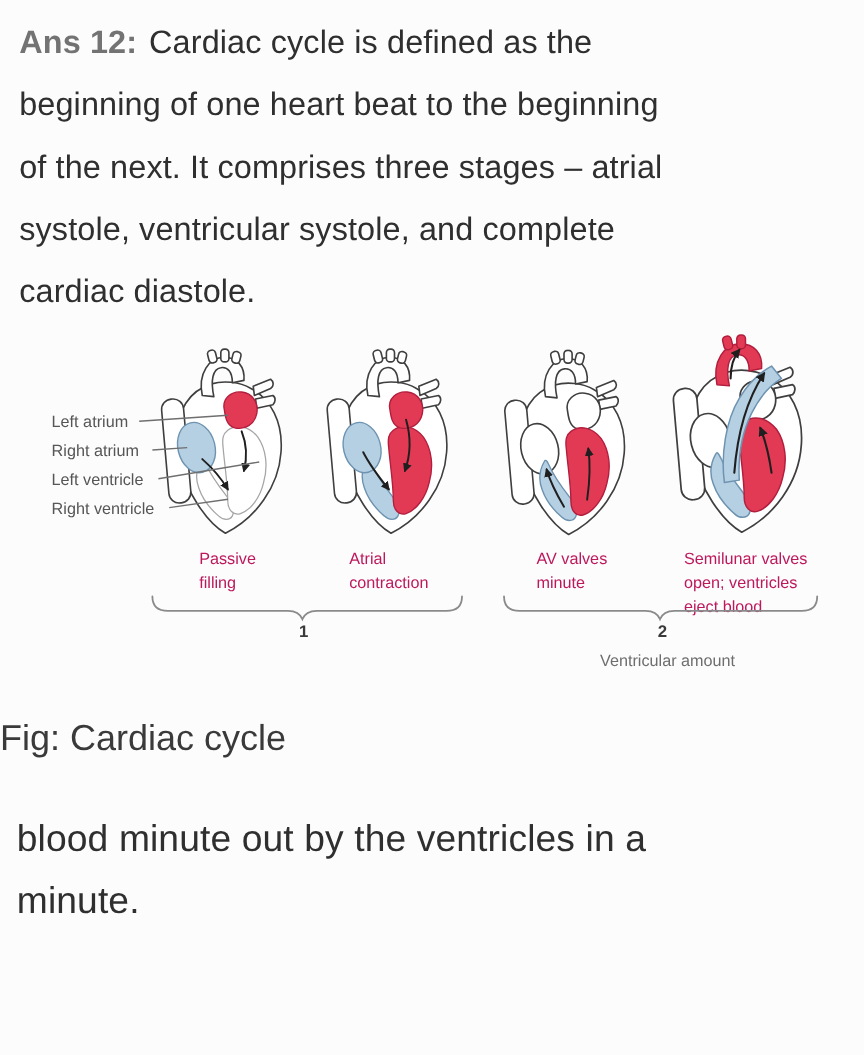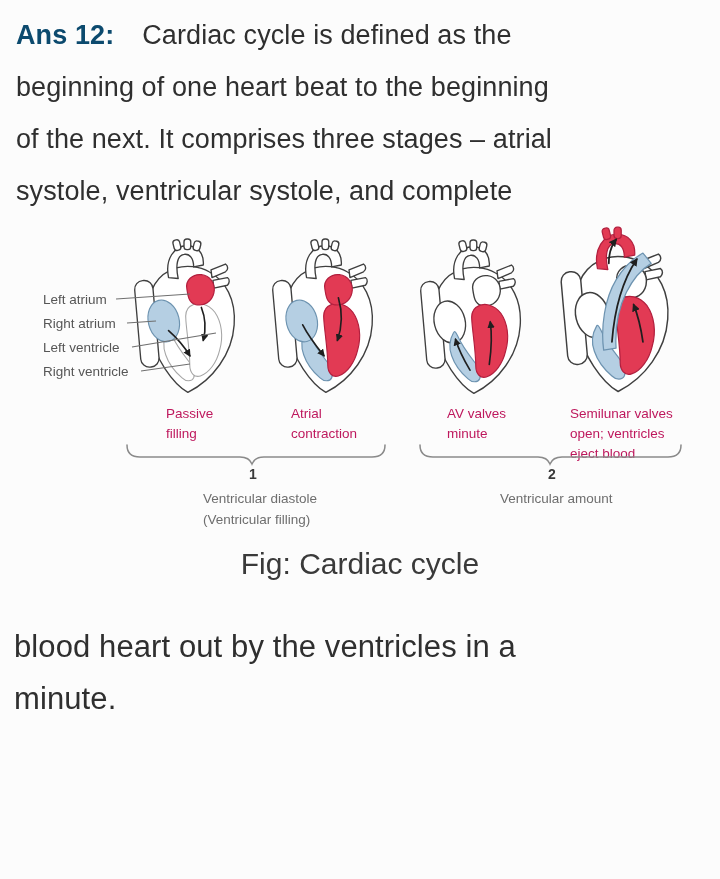--- a/index.html
+++ b/index.html
@@ -9,51 +9,52 @@
   }
   *{box-sizing:border-box;margin:0;padding:0}
   html,body{background:#fcfcfc}
   body{
     width:720px;height:879px;overflow:hidden;position:relative;
     font-family:"Liberation Sans","DejaVu Sans",sans-serif;
   }
   
   .top-text{padding:9px 16px 0 16px;color:#2f2f2f;font-size:27px;line-height:52px;letter-spacing:.1px}
   .top-text .tline{white-space:nowrap}
-  .ans-label{font-weight:bold;color:#0c4a6e;margin-right:28px}
+  .ans-label{font-weight:bold;color:#737373;margin-right:10px}
   
   .diagram{position:relative;width:624px;height:320px;margin-top:1px}
   .heart{position:absolute}
   .white{fill:#ffffff}
   .ol{stroke:var(--outline);stroke-width:1.4;stroke-linejoin:round}
   .vent-o{fill:#ffffff;stroke:#a6a6a6;stroke-width:1.1;stroke-linejoin:round}
   .f-red{fill:var(--red)} .s-red{stroke:var(--red-dark);stroke-width:1.2;stroke-linejoin:round}
   .f-blue{fill:var(--blue)} .s-blue{stroke:var(--blue-dark);stroke-width:1.2;stroke-linejoin:round}
   .arrow{fill:none;stroke:#1f1f1f;stroke-width:1.7;stroke-linecap:round}
   .overlay{position:absolute;left:0;top:0;pointer-events:none;z-index:3}
   .lead{stroke:#6f6f6f;stroke-width:1.2}
   .brace{fill:none;stroke:#8a8a8a;stroke-width:1.5;stroke-linecap:round}
   .anat-label{position:absolute;left:43px;font-size:13.5px;color:#565656;white-space:nowrap}
   .cap{position:absolute;font-size:13.5px;line-height:20px;color:#be185d;white-space:nowrap}
   .phase-num{position:absolute;width:16px;text-align:center;font-size:14px;font-weight:bold;color:#3a3a3a}
   .phase-label{position:absolute;font-size:13.5px;line-height:21px;color:#6e6e6e;white-space:nowrap}
   
-  .fig-caption{margin-top:9px;text-align:center;font-size:30px;line-height:34px;color:#3a3a3a}
+  .fig-caption{margin-top:9px;font-size:30px;line-height:34px;color:#3a3a3a}
   
   .bottom-text{padding:40px 14px 0 14px;color:#2f2f2f;font-size:31px;line-height:52px;letter-spacing:.1px}
   .bottom-text div{white-space:nowrap}
 </style>
 </head>
 <body>
 
 <div class="top-text">
   <div class="tline"><span class="ans-label">Ans 12:</span><span>Cardiac cycle is defined as the</span></div>
   <div class="tline">beginning of one heart beat to the beginning</div>
   <div class="tline">of the next. It comprises three stages – atrial</div>
   <div class="tline">systole, ventricular systole, and complete</div>
+  <div class="tline">cardiac diastole.</div>
 </div>
 
 <div class="diagram">
 
   <svg class="heart" style="left:126px;top:20px" width="116" height="164" viewBox="0 0 120 170">
     <defs>
         <marker id="ah1" viewBox="0 0 10 10" refX="8" refY="5" markerWidth="4.6" markerHeight="4.6" orient="auto">
           <path d="M0,0 L10,5 L0,10 Z" fill="#1f1f1f"></path>
         </marker>
       </defs>
@@ -167,27 +168,23 @@
     <div>minute</div>
   </div>
   <div class="cap" style="left:570px;top:186px">
     <div>Semilunar valves</div>
     <div>open; ventricles</div>
     <div>eject blood</div>
   </div>
 
   <div class="phase-num" style="left:245px;top:248px">1</div>
   <div class="phase-num" style="left:544px;top:248px">2</div>
-  <div class="phase-label" style="left:203px;top:270px">
-    <div>Ventricular diastole</div>
-    <div>(Ventricular filling)</div>
-  </div>
   <div class="phase-label" style="left:500px;top:270px">
     <div>Ventricular amount</div>
   </div>
 </div>
 
 <div class="fig-caption">Fig: Cardiac cycle</div>
 
 <div class="bottom-text">
-  <div>blood heart out by the ventricles in a</div>
+  <div>blood minute out by the ventricles in a</div>
   <div>minute.</div>
 </div>
 
 </body></html>

